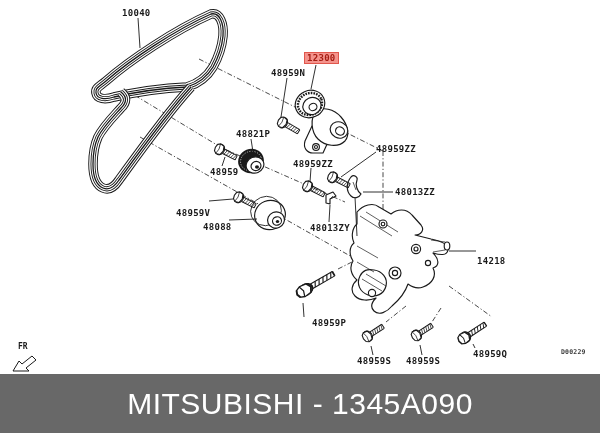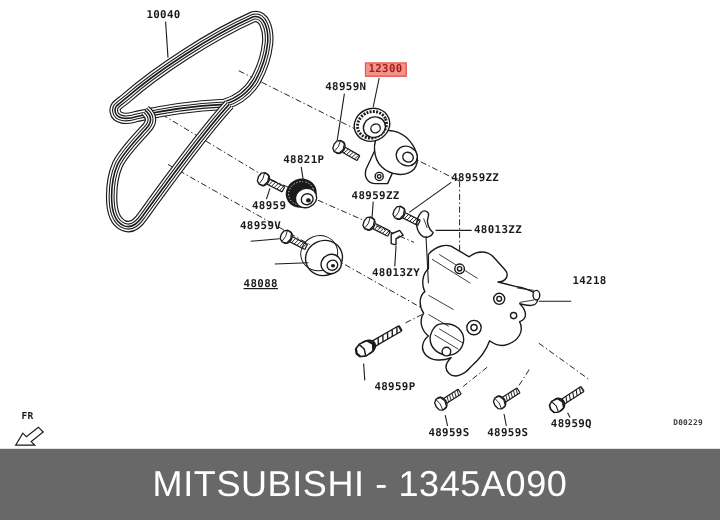--- a/index.html
+++ b/index.html
@@ -159,28 +159,28 @@
 
 <div id="labels">
       <span class="part-label" style="left: 122px; top: 8px; text-align: center;">10040</span>
       <span class="part-label highlighted" style="left: 304px; top: 52px;">12300</span>
       <span class="part-label" style="left: 271px; top: 68px;">48959N</span>
       <span class="part-label" style="left: 236px; top: 129px;">48821P</span>
       <span class="part-label" style="left: 210px; top: 167px;">48959</span>
       <span class="part-label" style="left: 376px; top: 144px;">48959ZZ</span>
       <span class="part-label" style="left: 293px; top: 159px;">48959ZZ</span>
       <span class="part-label" style="left: 395px; top: 187px;">48013ZZ</span>
-      <span class="part-label" style="left: 176px; top: 184px; margin-left: 24px;">48959V</span>
-      <span class="part-label" style="left: 203px; top: 232px; text-decoration: underline;">48088</span>
+      <span class="part-label" style="left: 176px; top: 208px;">48959V</span>
+      <span class="part-label" style="left: 203px; top: 222px;">48088</span>
       <span class="part-label" style="left: 310px; top: 223px;">48013ZY</span>
-      <span class="part-label" style="left: 477px; top: 230px;">14218</span>
+      <span class="part-label" style="left: 477px; top: 256px;">14218</span>
       <span class="part-label" style="left: 288px; top: 318px; margin-left: 24px;">48959P</span>
       <span class="part-label" style="left: 357px; top: 356px;">48959S</span>
       <span class="part-label" style="left: 406px; top: 356px;">48959S</span>
-      <span class="part-label" style="left: 459px; top: 349px;">48959Q</span>
+      <span class="part-label" style="left: 473px; top: 349px;">48959Q</span>
     </div>
 
 <span class="fr-text">FR</span>
 <span class="code-text">D00229</span>
 
 <div class="footer" style="background: rgb(104, 104, 104);">
   <span>MITSUBISHI - 1345A090</span>
 </div>
 
 </div>

